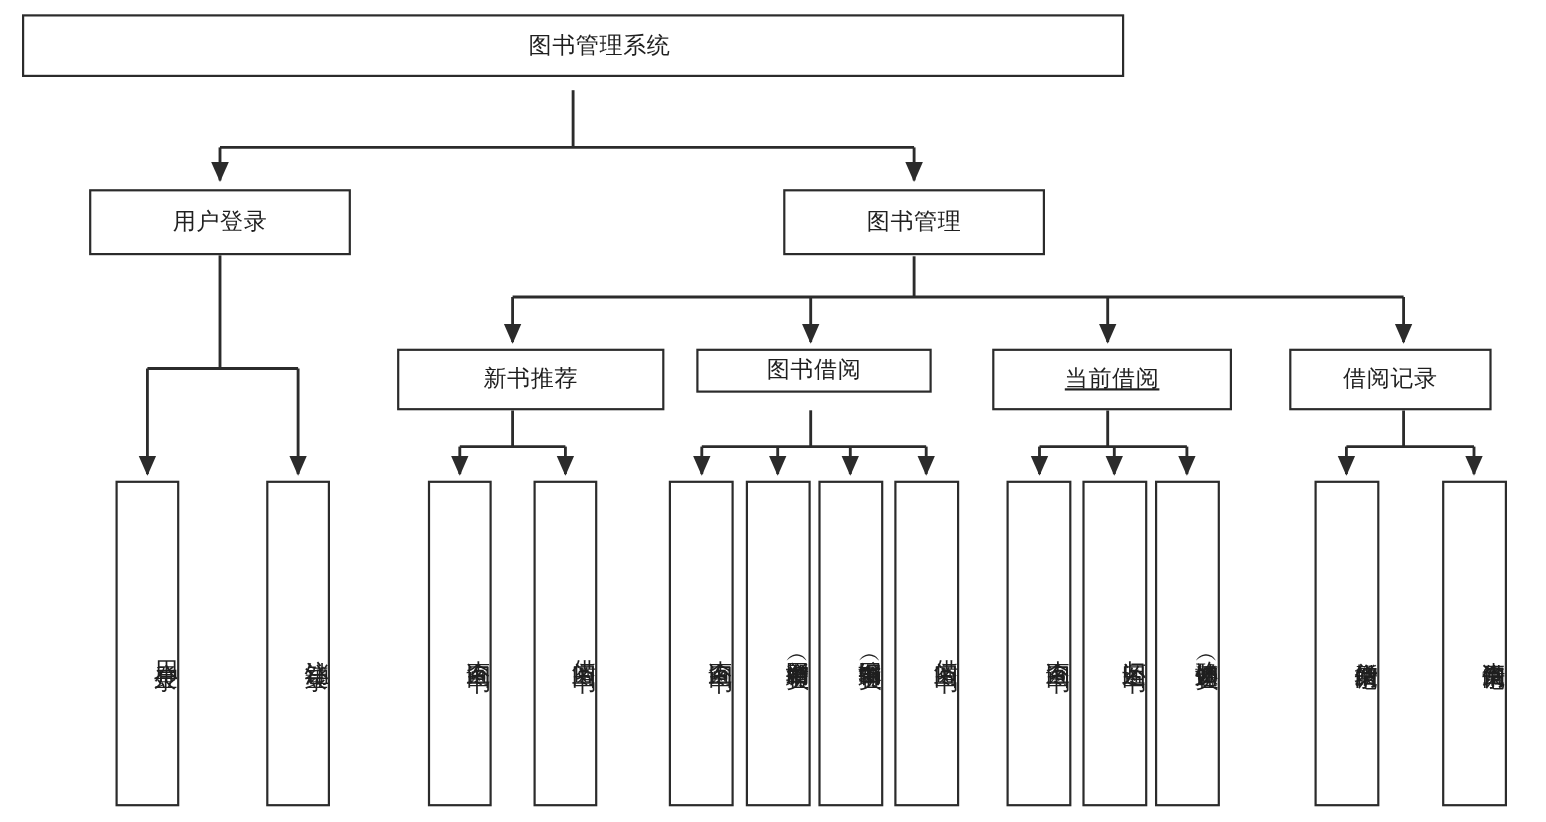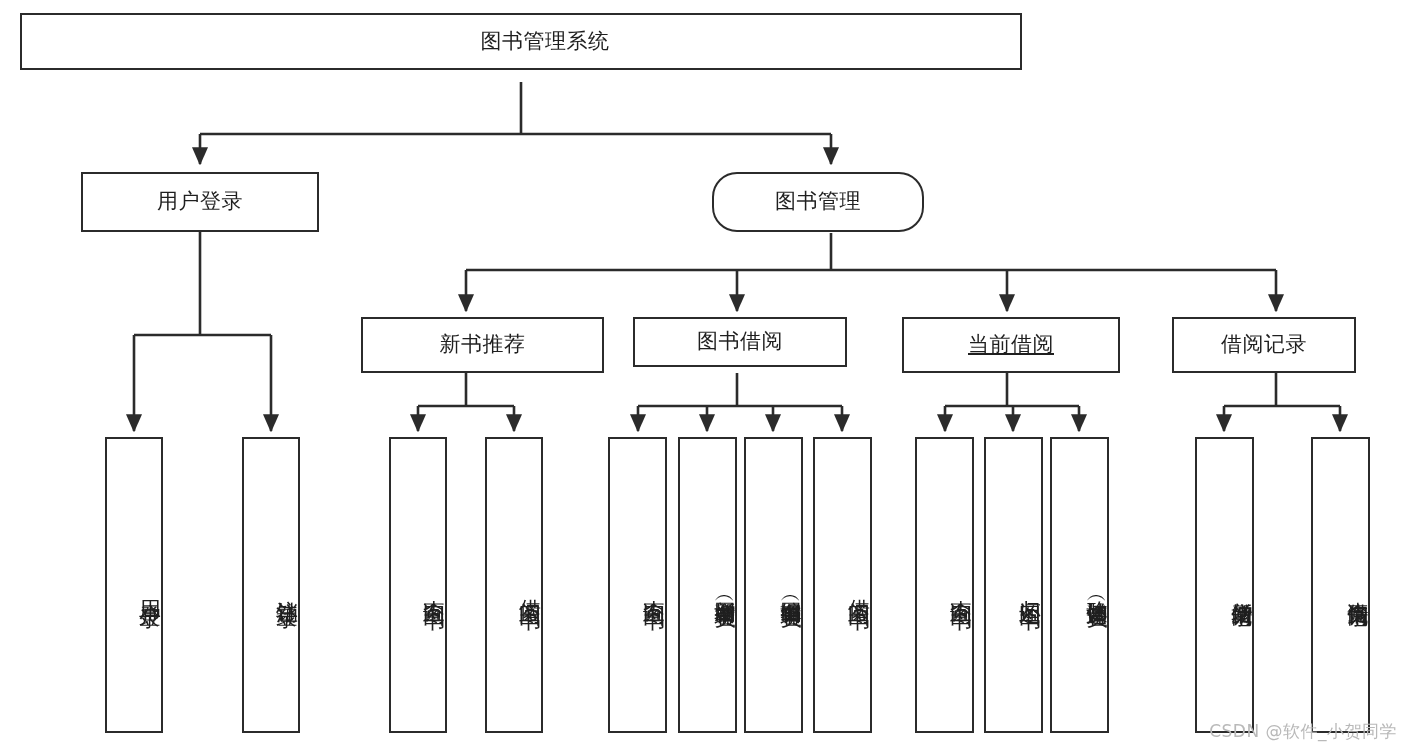--- a/index.html
+++ b/index.html
@@ -123,28 +123,28 @@
     </g>
   </svg>
 
   <div class="node node-h" style="left:20px; top:13px; width:1002px; height:57px;padding-left:48px;">
     <span>图书管理系统</span>
   </div>
 
   <div class="node node-h" style="left:81px; top:172px; width:238px; height:60px;">
     <span>用户登录</span>
   </div>
-  <div class="node node-h" style="left:712px; top:172px; width:212px; height:60px;border-radius:25px;">
+  <div class="node node-h" style="left:712px; top:172px; width:238px; height:60px;">
     <span>图书管理</span>
   </div>
 
   <div class="node node-h" style="left:361px; top:317px; width:243px; height:56px;">
     <span>新书推荐</span>
   </div>
-  <div class="node node-h" style="left:633px; top:317px; width:214px; height:50px;">
+  <div class="node node-h" style="left:633px; top:317px; width:214px; height:40px;">
     <span>图书借阅</span>
   </div>
   <div class="node node-h" style="left:902px; top:317px; width:218px; height:56px;text-decoration:underline;">
     <span>当前借阅</span>
   </div>
   <div class="node node-h" style="left:1172px; top:317px; width:184px; height:56px;">
     <span>借阅记录</span>
   </div>
 
   <div class="node node-v" style="left:105px; top:437px; width:58px; height:296px;">
@@ -184,15 +184,14 @@
     <span>确认归还（管理员）</span>
   </div>
 
   <div class="node node-v tall-text" style="left:1195px; top:437px; width:59px; height:296px;">
     <span>新增借阅记录</span>
   </div>
   <div class="node node-v tall-text" style="left:1311px; top:437px; width:59px; height:296px;">
     <span>查询借阅记录</span>
   </div>
 
-  <div id="watermark">CSDN @软件_小贺同学</div>
 
 </div>
 
 </body></html>

